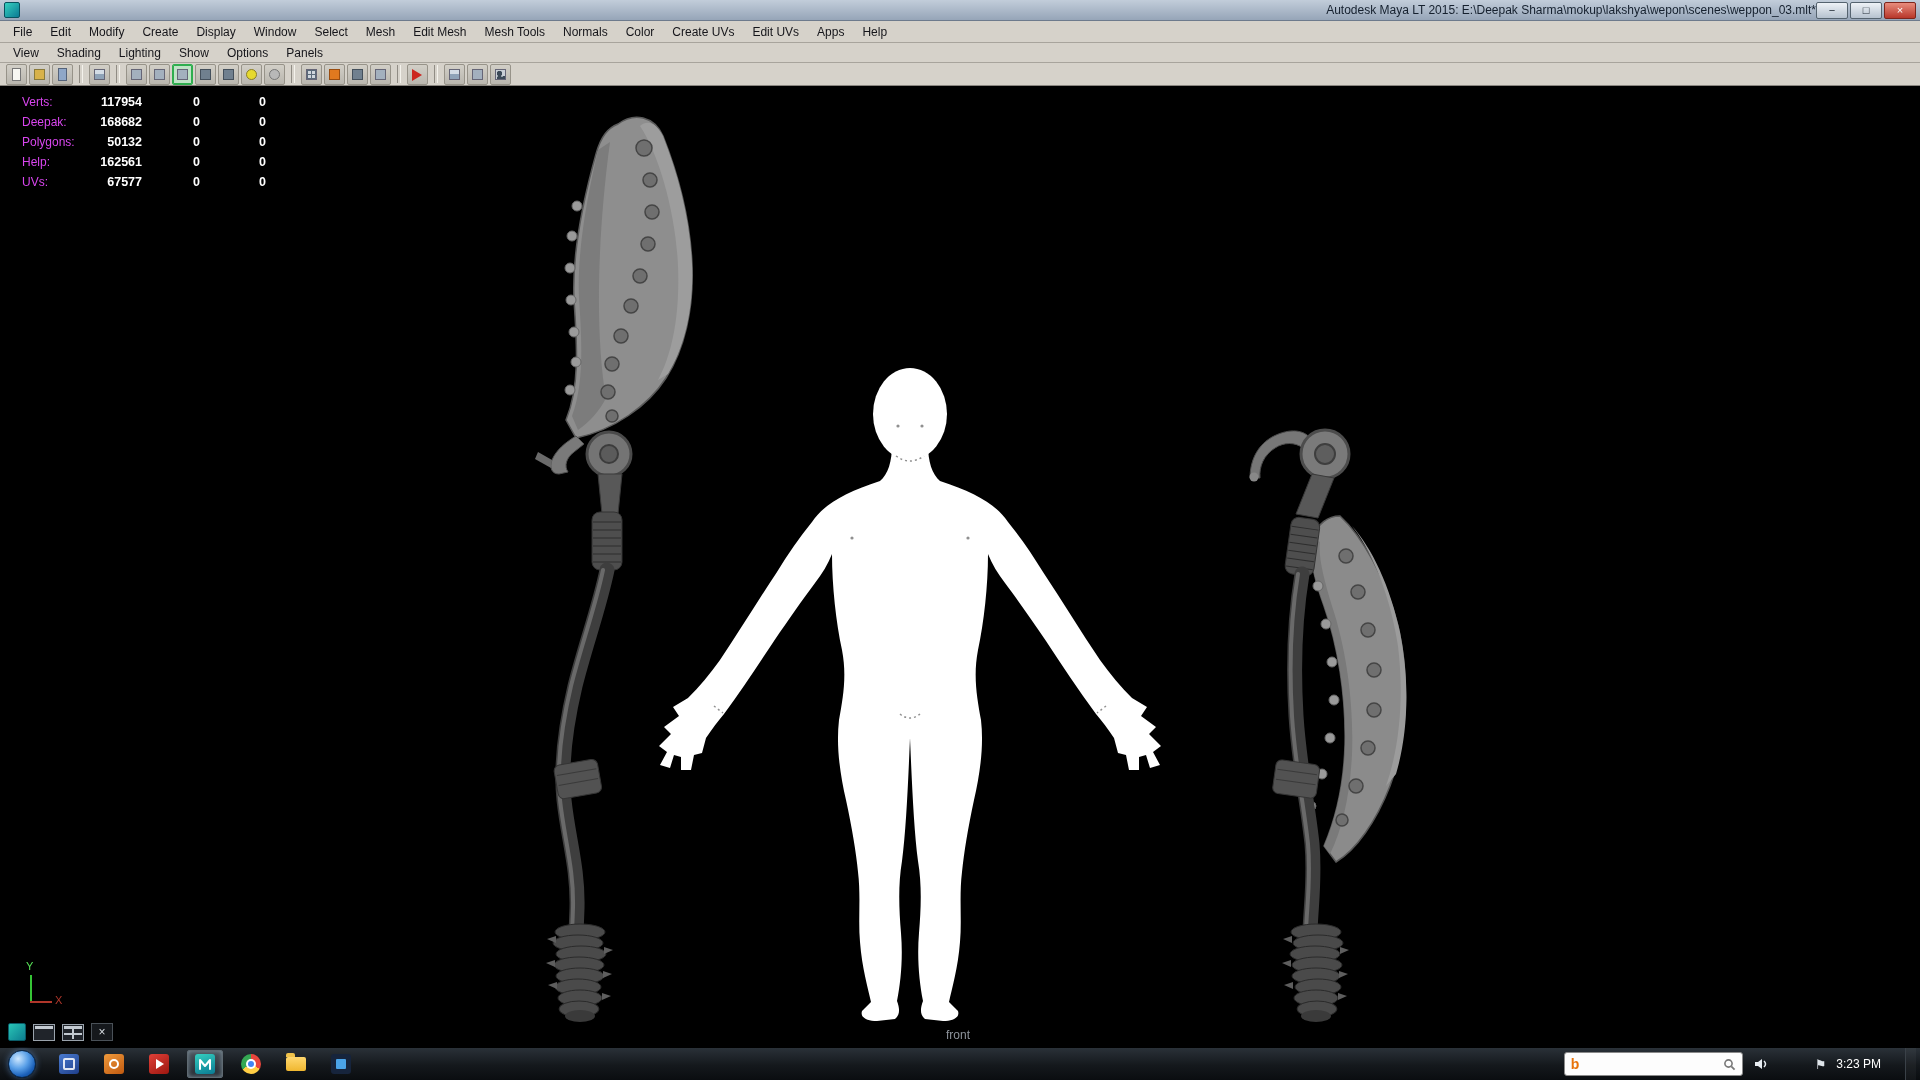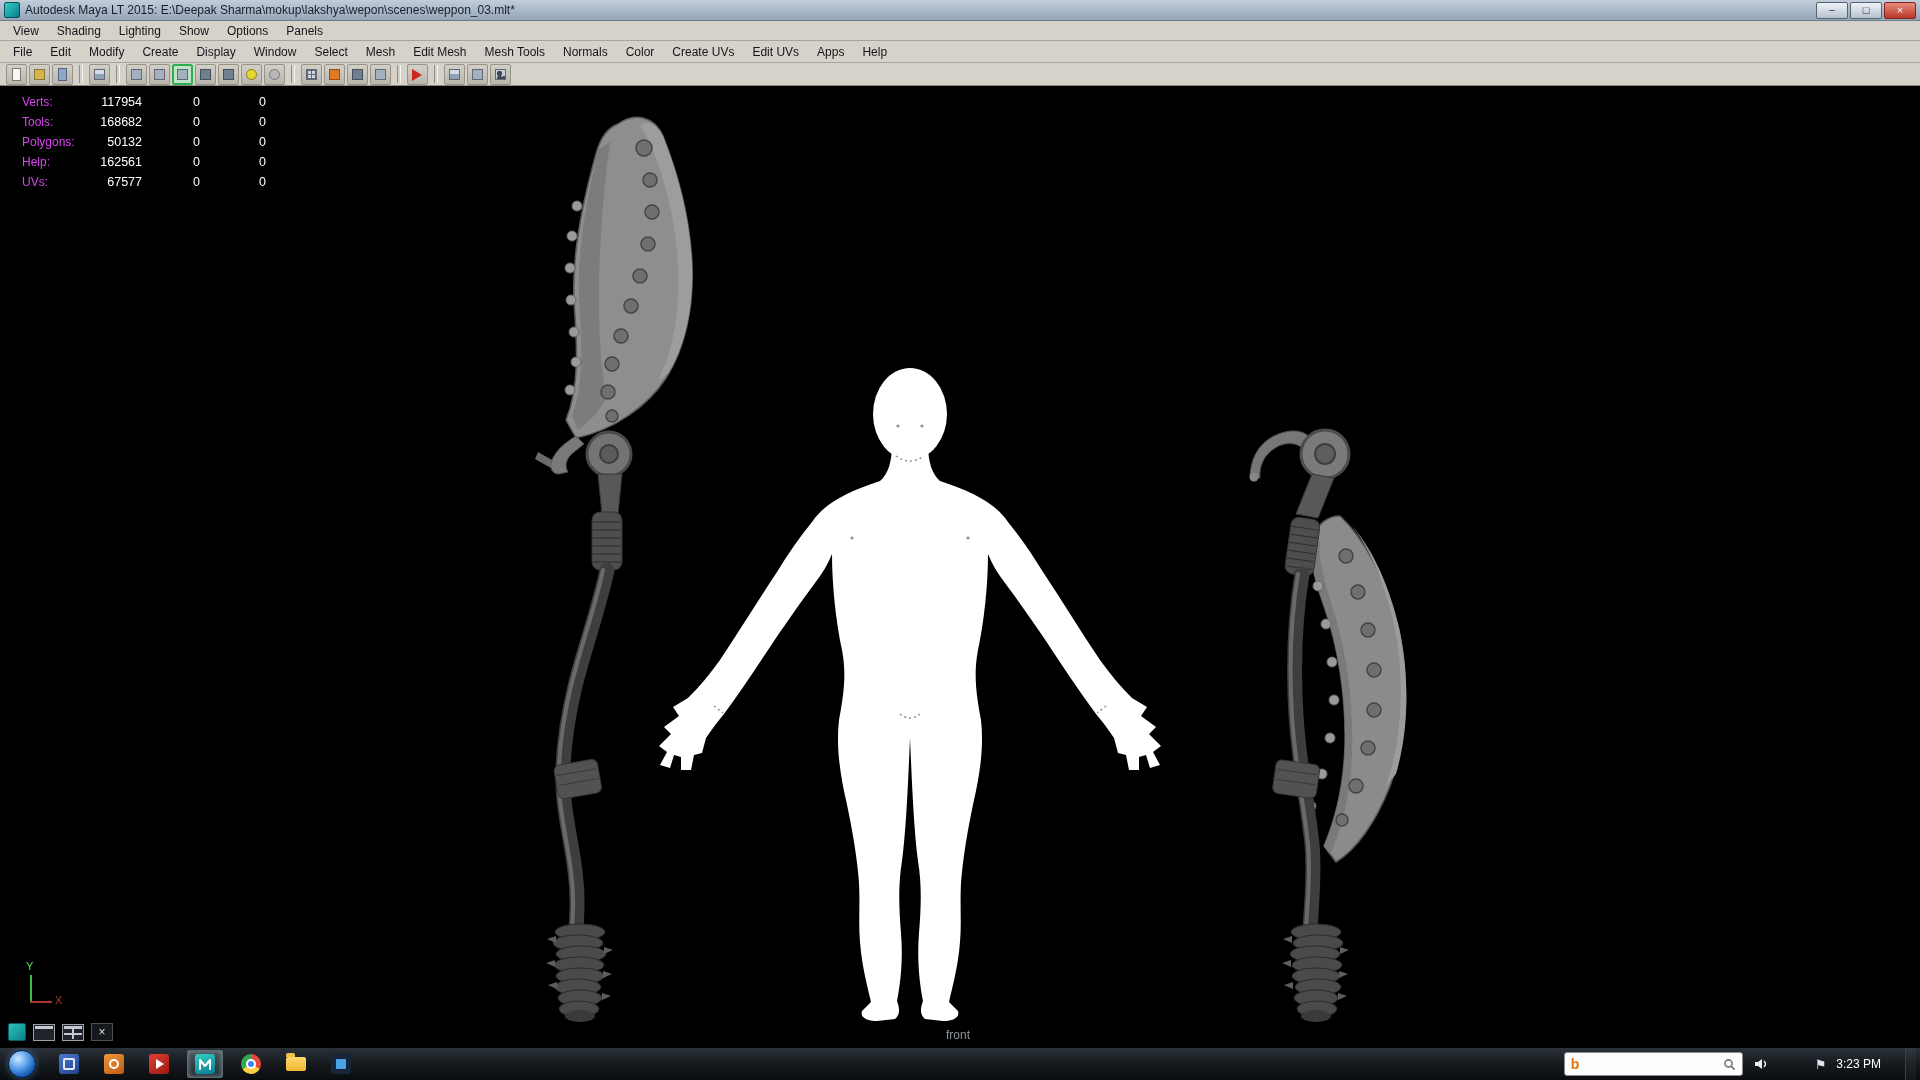--- a/index.html
+++ b/index.html
@@ -4,21 +4,21 @@
 <style>
   html,body{margin:0;padding:0;width:1920px;height:1080px;overflow:hidden;background:#000;
     font-family:"Liberation Sans", sans-serif; -webkit-font-smoothing:antialiased;}
   .screen{width:1920px;height:1080px;display:flex;flex-direction:column;}
 
   
   .titlebar{height:20px;background:linear-gradient(#c2cdda,#96a5b8);border-bottom:1px solid #6d7a8c;
     display:flex;align-items:center;padding:0 4px;font-size:12px;color:#15202e;flex:0 0 auto;}
   .app-tile{width:14px;height:14px;border-radius:2px;margin-right:5px;
     background:linear-gradient(135deg,#35d0c0,#0a7a93);border:1px solid #07525f;}
-  .titlebar .title{flex:1;white-space:nowrap;overflow:hidden;}
+  .titlebar .title{flex:1;white-space:nowrap;overflow:hidden;text-align:right;}
   .win-controls{display:flex;gap:2px;}
   .win-btn{width:30px;height:15px;display:flex;align-items:center;justify-content:center;
     font-size:11px;line-height:1;border:1px solid #55636f;border-radius:2px;color:#1c2630;
     background:linear-gradient(#eef2f7,#b6c2cf);}
   .win-btn.close{background:linear-gradient(#e88c7d,#b8372a);color:#fff;border-color:#7e251c;}
 
   
   .menubar{height:21px;background:#d6d2ca;display:flex;align-items:center;padding-left:4px;
     font-size:12px;color:#15151a;border-bottom:1px solid #a8a49c;flex:0 0 auto;}
   .menubar.panelmenu{height:19px;font-size:12px;}
@@ -49,21 +49,21 @@
     radial-gradient(circle 2.5px at 3.5px 3.5px,#3c4a58 2.5px,transparent 3px),
     radial-gradient(circle 2.5px at 8.5px 8.5px,#3c4a58 2.5px,transparent 3px),
     radial-gradient(circle 2.5px at 3.5px 8.5px,#3c4a58 2.5px,transparent 3px),#c9cfd6;border:1px solid #667;}
   .ti-active{border:1px solid #2fae4f;background:#bfe3c6;box-shadow:inset 0 0 0 1px #2fae4f;}
 
   
   .viewport{position:relative;flex:1 1 auto;background:#000;overflow:hidden;}
   .hud{position:absolute;top:6px;left:22px;}
   .hud-row{display:grid;grid-template-columns:64px 56px 58px 66px;height:20px;align-items:center;}
   .hud-label{color:#d946ef;font-size:12px;}
-  .hud-val{color:#fff;font-size:12.5px;font-weight:normal;text-align:right;}
+  .hud-val{color:#fff;font-size:12.5px;font-weight:bold;text-align:right;}
   .cam-label{position:absolute;left:946px;bottom:5px;color:#8d939b;font-size:12px;}
   .axis{position:absolute;left:20px;bottom:32px;width:52px;height:52px;font-size:11px;}
   .axis-y-label{position:absolute;left:6px;top:-3px;color:#57e257;}
   .axis-y-line{position:absolute;left:10px;top:12px;width:2px;height:26px;background:#35c435;}
   .axis-x-line{position:absolute;left:10px;top:38px;width:22px;height:2px;background:#b0362a;}
   .axis-x-label{position:absolute;left:35px;top:31px;color:#b0362a;}
 
   .panel-strip{position:absolute;left:4px;bottom:4px;height:22px;display:flex;align-items:center;gap:7px;
     background:#000;padding:0 4px;}
   .strip-tile{width:16px;height:16px;border-radius:2px;background:linear-gradient(135deg,#29c5b6,#0c7d8f);
@@ -124,46 +124,46 @@
   <div class="titlebar">
     <div class="app-tile"></div>
     <div class="title">Autodesk Maya LT 2015: E:\Deepak Sharma\mokup\lakshya\wepon\scenes\weppon_03.mlt*</div>
     <div class="win-controls">
       <div class="win-btn">−</div>
       <div class="win-btn">□</div>
       <div class="win-btn close">×</div>
     </div>
   </div>
 
-  <div class="menubar panelmenu">
-    <span class="menu-item">View</span>
-    <span class="menu-item">Shading</span>
-    <span class="menu-item">Lighting</span>
-    <span class="menu-item">Show</span>
-    <span class="menu-item">Options</span>
-    <span class="menu-item">Panels</span>
-  </div>
-
   <div class="menubar">
     <span class="menu-item">File</span>
     <span class="menu-item">Edit</span>
     <span class="menu-item">Modify</span>
     <span class="menu-item">Create</span>
     <span class="menu-item">Display</span>
     <span class="menu-item">Window</span>
     <span class="menu-item">Select</span>
     <span class="menu-item">Mesh</span>
     <span class="menu-item">Edit Mesh</span>
     <span class="menu-item">Mesh Tools</span>
     <span class="menu-item">Normals</span>
     <span class="menu-item">Color</span>
     <span class="menu-item">Create UVs</span>
     <span class="menu-item">Edit UVs</span>
     <span class="menu-item">Apps</span>
     <span class="menu-item">Help</span>
+  </div>
+
+  <div class="menubar panelmenu">
+    <span class="menu-item">View</span>
+    <span class="menu-item">Shading</span>
+    <span class="menu-item">Lighting</span>
+    <span class="menu-item">Show</span>
+    <span class="menu-item">Options</span>
+    <span class="menu-item">Panels</span>
   </div>
 
   <div class="toolbar">
     <div class="ti ti-page"></div>
     <div class="ti ti-folder"></div>
     <div class="ti ti-save"></div>
     <div class="tool-sep"></div>
     <div class="ti ti-layers"></div>
     <div class="tool-sep"></div>
     <div class="ti ti-cube"></div>
@@ -387,21 +387,21 @@
 
     
     <div class="hud">
       <div class="hud-row">
         <span class="hud-label">Verts:</span>
         <span class="hud-val">117954</span>
         <span class="hud-val">0</span>
         <span class="hud-val">0</span>
       </div>
       <div class="hud-row">
-        <span class="hud-label">Tools:</span>
+        <span class="hud-label">Deepak:</span>
         <span class="hud-val">168682</span>
         <span class="hud-val">0</span>
         <span class="hud-val">0</span>
       </div>
       <div class="hud-row">
         <span class="hud-label">Polygons:</span>
         <span class="hud-val">50132</span>
         <span class="hud-val">0</span>
         <span class="hud-val">0</span>
       </div>

